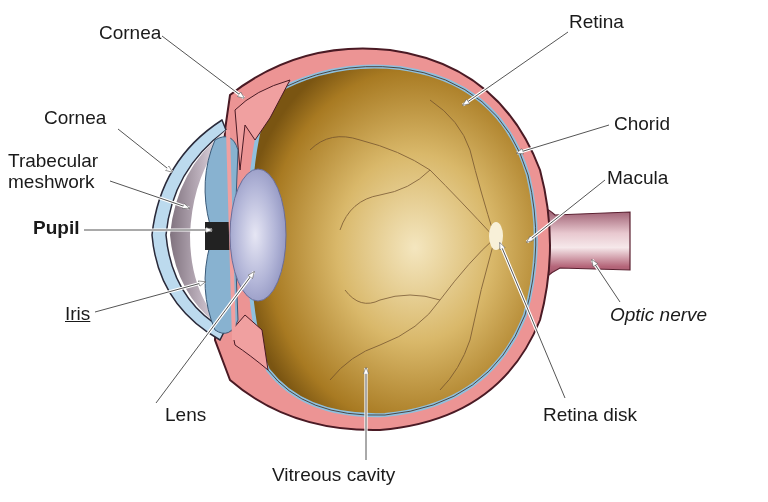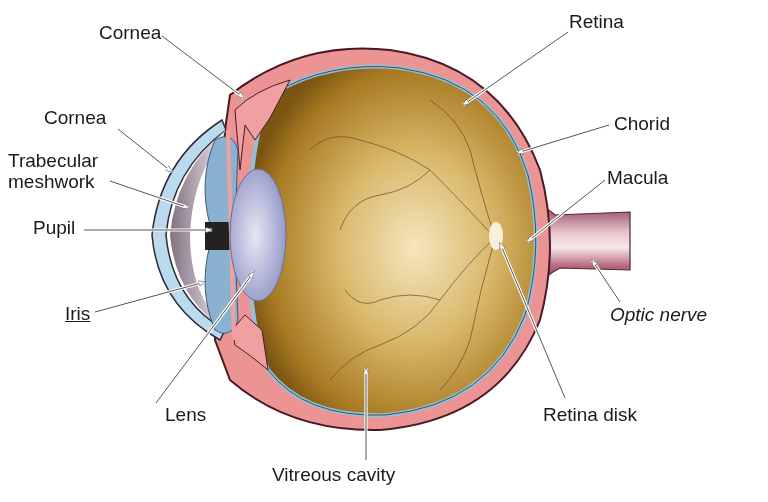--- a/index.html
+++ b/index.html
@@ -112,21 +112,21 @@
     <line x1="605" y1="180" x2="527" y2="242"></line>
     <line x1="609" y1="125" x2="517" y2="153"></line>
     <line x1="568" y1="32" x2="463" y2="105"></line>
   </g>
 </svg>
 
 <div class="label" style="left:99px;top:23px;">Cornea</div>
 <div class="label" style="left:44px;top:108px;">Cornea</div>
 <div class="label" style="left:8px;top:151px;">Trabecular</div>
 <div class="label" style="left:8px;top:172px;">meshwork</div>
-<div class="label" style="left:33px;top:218px;">Pupil</div>
+<div class="label" style="left:33px;top:218px;font-weight:bold;">Pupil</div>
 <div class="label" style="left:65px;top:304px;text-decoration:underline;">Iris</div>
 <div class="label" style="left:134px;top:405px;margin-left:31px;">Lens</div>
 <div class="label" style="left:272px;top:465px;">Vitreous cavity</div>
 <div class="label" style="left:543px;top:405px;">Retina disk</div>
 <div class="label" style="left:610px;top:305px;font-style:italic;">Optic nerve</div>
 <div class="label" style="left:607px;top:168px;text-align:center;">Macula</div>
 <div class="label" style="left:614px;top:114px;">Chorid</div>
 <div class="label" style="left:569px;top:12px;">Retina</div>
 
 </body></html>

